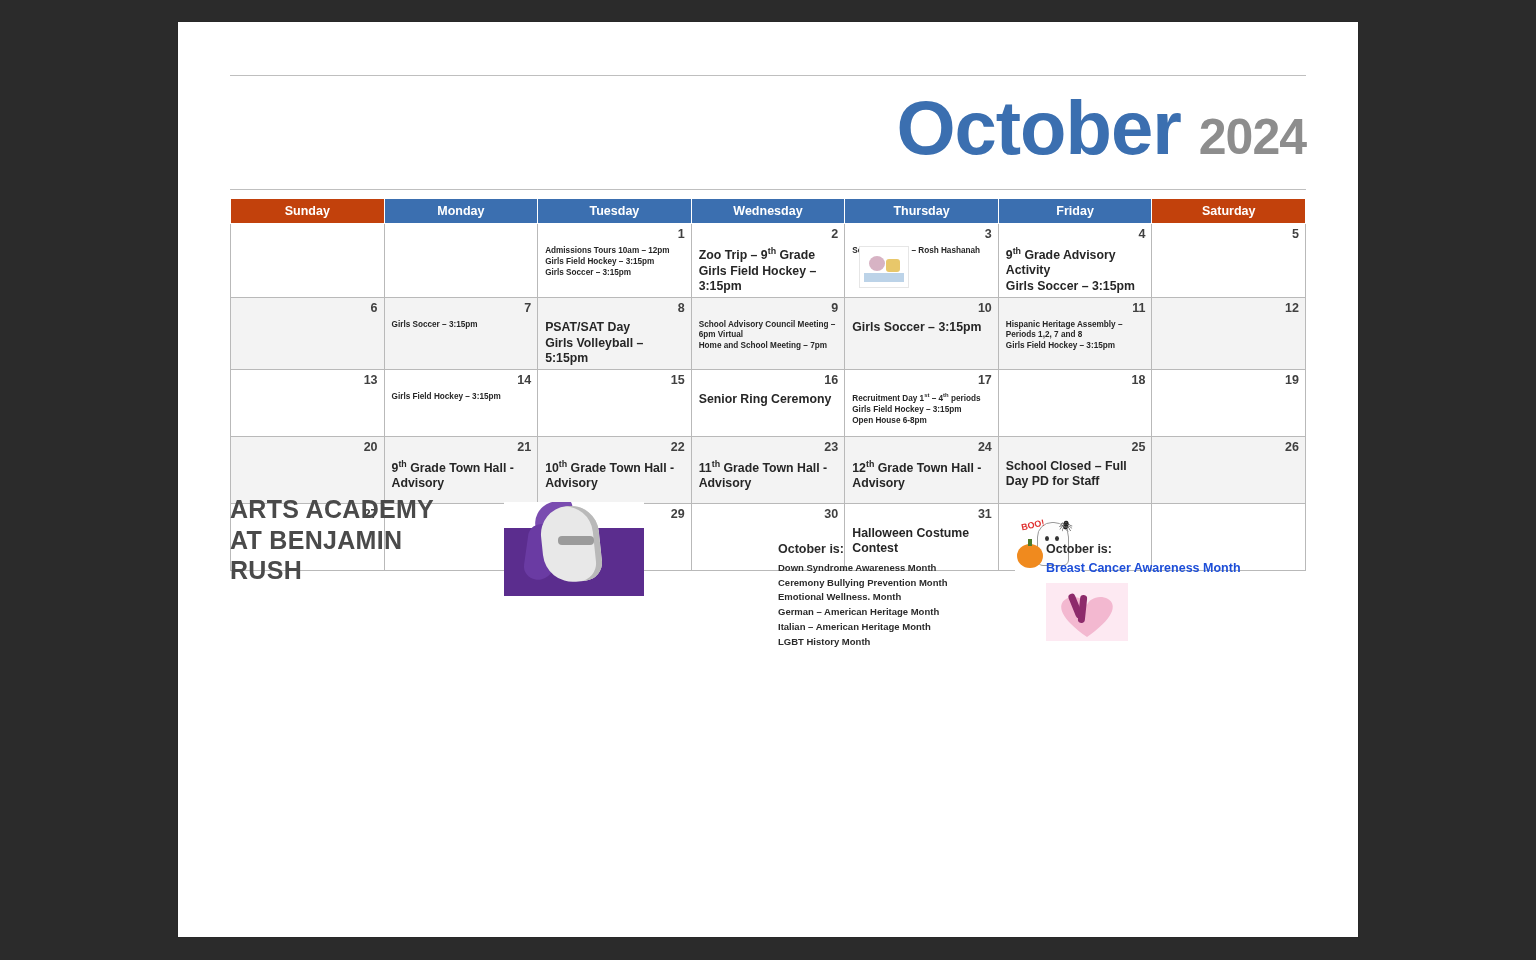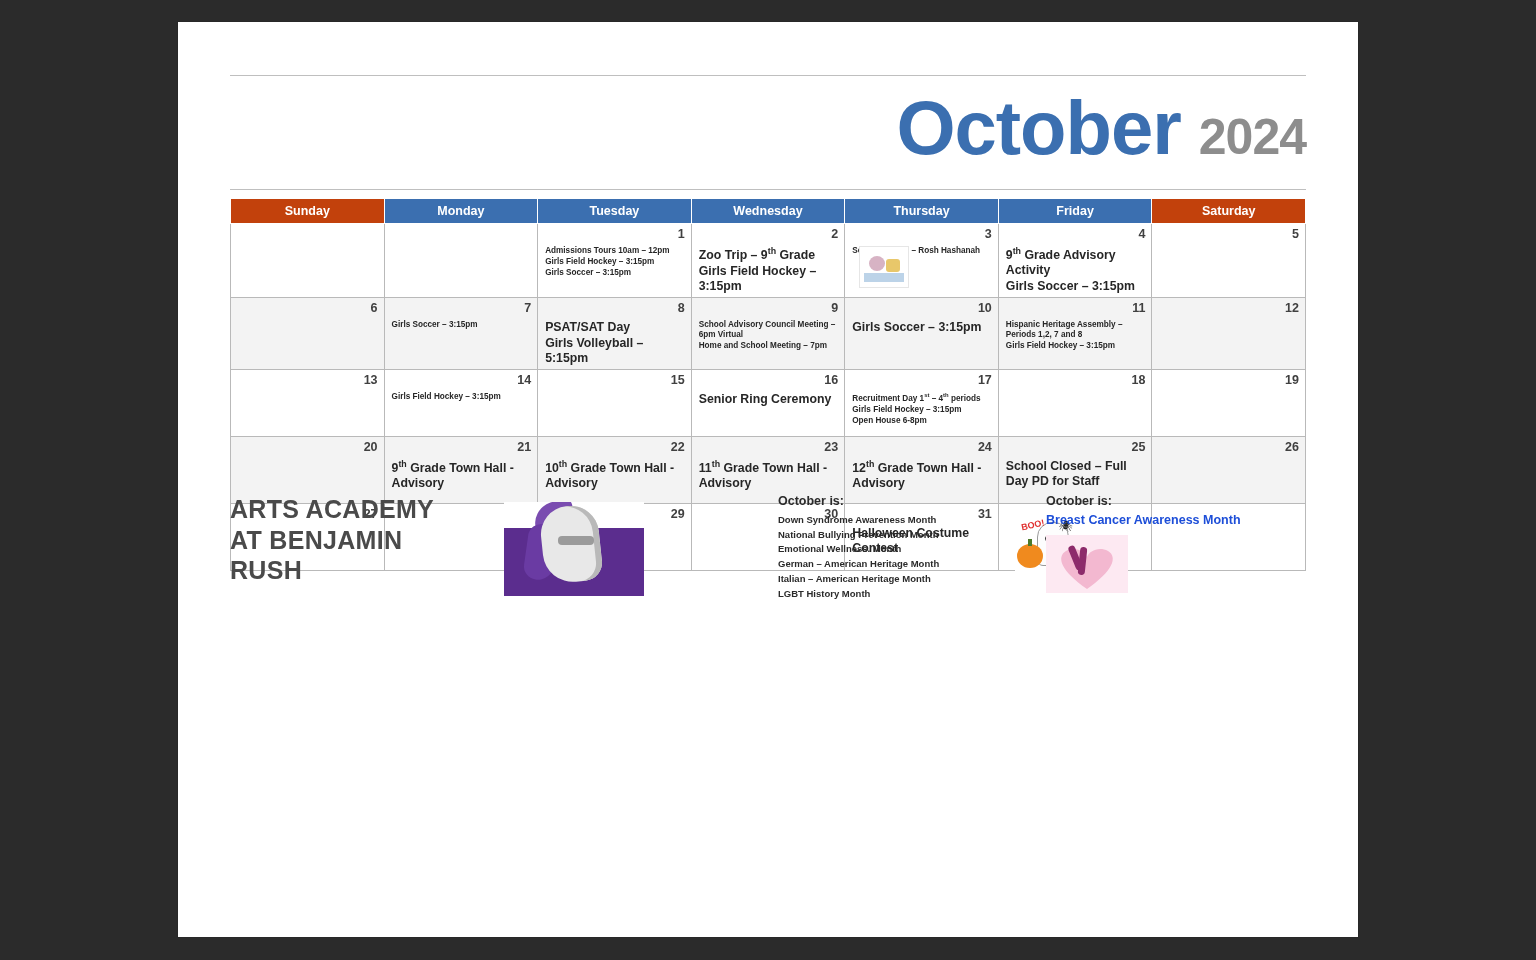--- a/index.html
+++ b/index.html
@@ -225,20 +225,21 @@
   }
 
   .obs {
     position: absolute;
   }
   .obs-title {
     font-size: 12.5px;
     font-weight: bold;
     color: #2b2b2b;
     margin-bottom: 5px;
+    margin-top: 48px;
   }
   .obs-item {
     font-size: 9.5px;
     font-weight: bold;
     color: #2b2b2b;
     line-height: 1.55;
   }
   .obs1 { left: 600px; top: 472px; }
   .obs2 { left: 868px; top: 472px; }
   .obs2 .obs-sub {
@@ -523,21 +524,21 @@
     <div class="white-top"></div>
     <div class="plume"></div>
     <div class="plume2"></div>
     <div class="helmet"></div>
     <div class="visor"></div>
   </div>
 
   <div class="obs obs1">
     <div class="obs-title">October is:</div>
     <div class="obs-item">Down Syndrome Awareness Month</div>
-    <div class="obs-item">National Bullying Prevention Month</div>
+    <div class="obs-item">Ceremony Bullying Prevention Month</div>
     <div class="obs-item">Emotional Wellness. Month</div>
     <div class="obs-item">German – American Heritage Month</div>
     <div class="obs-item">Italian – American Heritage Month</div>
     <div class="obs-item">LGBT History Month</div>
   </div>
 
   <div class="obs obs2">
     <div class="obs-title">October is:</div>
     <div class="obs-sub">Breast Cancer Awareness Month</div>
     <div class="ribbon-art">

